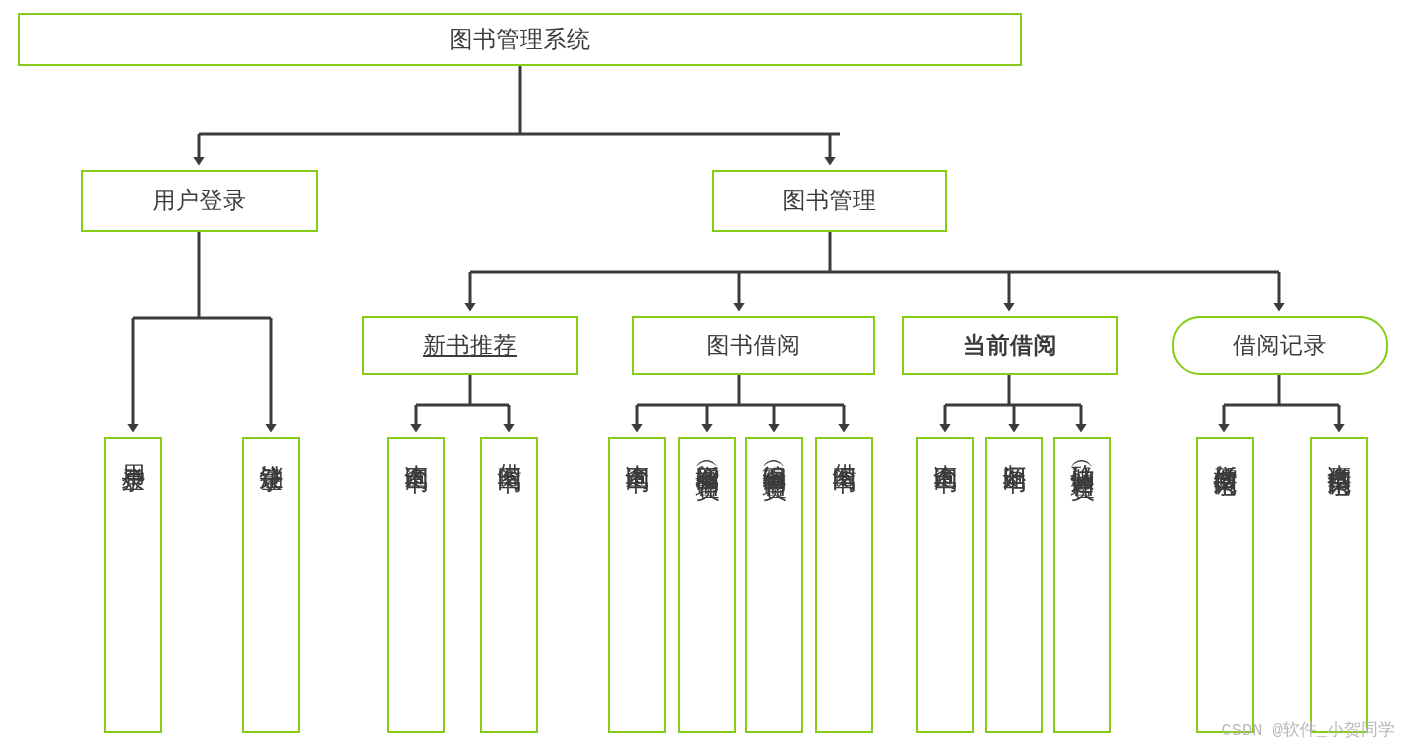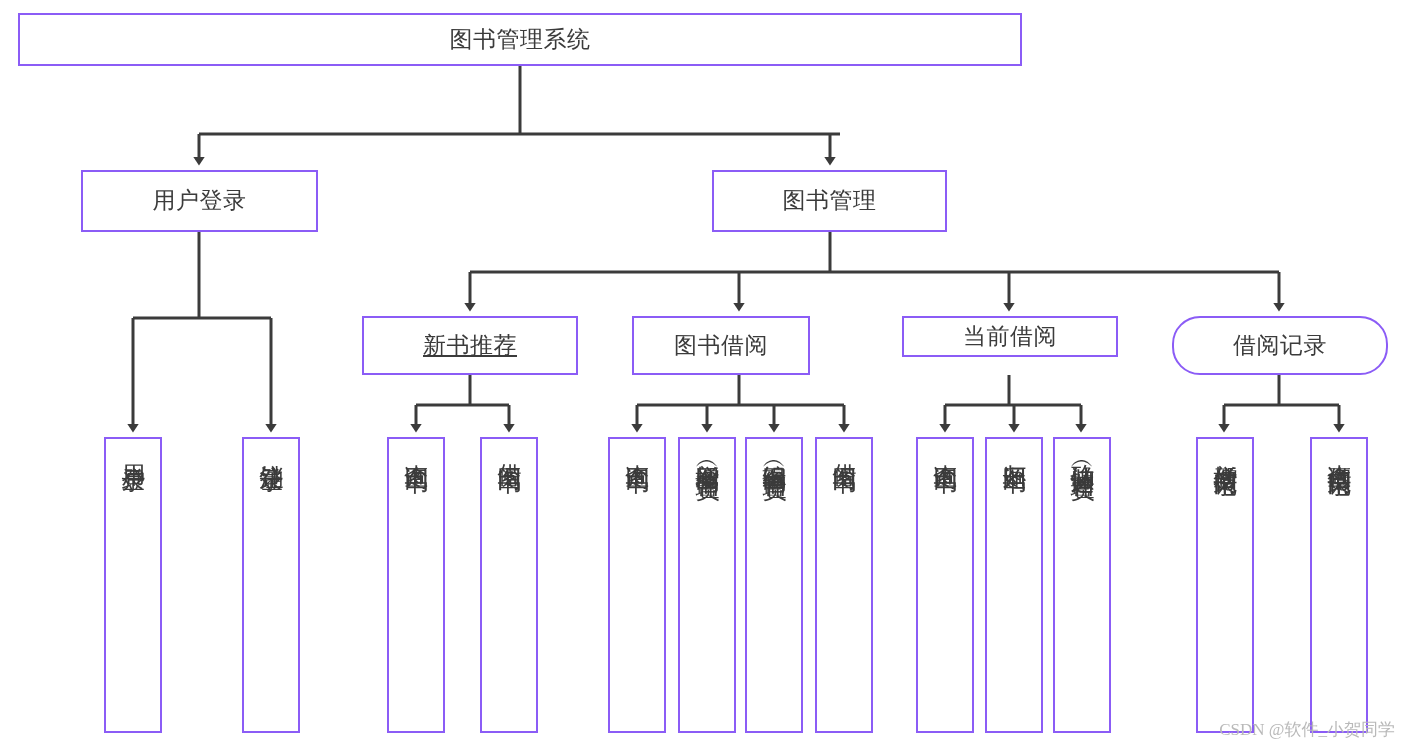--- a/index.html
+++ b/index.html
@@ -24,21 +24,21 @@
     left: 0;
     top: 0;
     width: 1405px;
     height: 747px;
     pointer-events: none;
   }
   .node {
     position: absolute;
     box-sizing: border-box;
     background: #ffffff;
-    border: 2px solid #8b5cf6;
+    border: 2px solid #84cc16;
     display: flex;
     align-items: center;
     justify-content: center;
     text-align: center;
     color: #3b3b3b;
     z-index: 2;
   }
   .node-label {
     display: block;
     line-height: 1.12;
@@ -64,21 +64,21 @@
     margin: 0 auto;
   }
   .watermark {
     position: absolute;
     right: 10px;
     bottom: 6px;
     font-size: 17px;
     color: #b9b9b9;
     white-space: nowrap;
     z-index: 5;
-    font-family: Liberation Serif, serif;
+    font-family: Liberation Mono, monospace;
   }
 </style>
 </head>
 <body>
 
 <div id="diagram-root">
 
   <svg id="edge-layer" viewBox="0 0 1405 747" width="1405" height="747" xmlns="http://www.w3.org/2000/svg">
     <defs>
       <marker id="arrow" markerWidth="10" markerHeight="12" refX="1.5" refY="6" orient="auto" markerUnits="userSpaceOnUse">
@@ -136,24 +136,24 @@
   <div class="node horizontal" style="left:81px; top:170px; width:237px; height:62px;">
     <span class="node-label">用户登录</span>
   </div>
   <div class="node horizontal" style="left:712px; top:170px; width:235px; height:62px;font-family:Liberation Serif, serif;">
     <span class="node-label">图书管理</span>
   </div>
 
   <div class="node horizontal" style="left:362px; top:316px; width:216px; height:59px;text-decoration:underline;">
     <span class="node-label">新书推荐</span>
   </div>
-  <div class="node horizontal" style="left:632px; top:316px; width:178px; height:59px;">
+  <div class="node horizontal" style="left:632px; top:316px; width:243px; height:59px;">
     <span class="node-label">图书借阅</span>
   </div>
-  <div class="node horizontal" style="left:902px; top:316px; width:216px; height:41px;">
+  <div class="node horizontal" style="left:902px; top:316px; width:216px; height:59px;font-weight:bold;">
     <span class="node-label">当前借阅</span>
   </div>
   <div class="node horizontal" style="left:1172px; top:316px; width:216px; height:59px;border-radius:28px;">
     <span class="node-label">借阅记录</span>
   </div>
 
   <div class="node vertical" style="left:104px; top:437px; width:58px; height:296px;">
     <span class="node-label">用户登录</span>
   </div>
   <div class="node vertical" style="left:242px; top:437px; width:58px; height:296px;">

